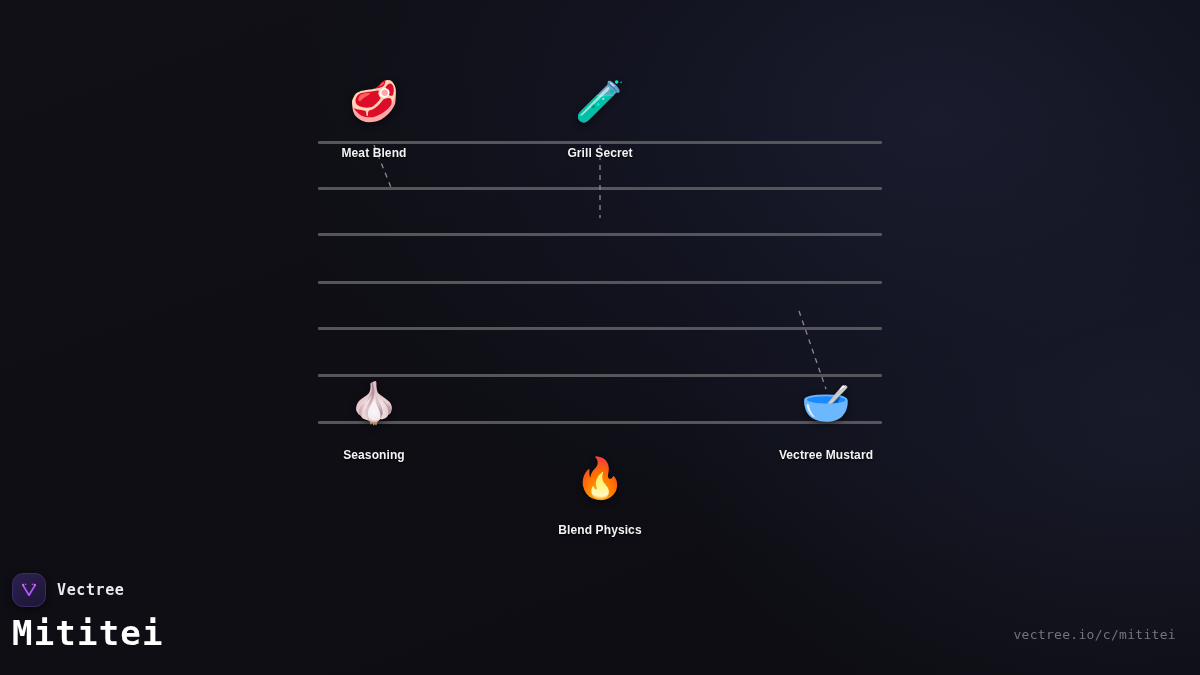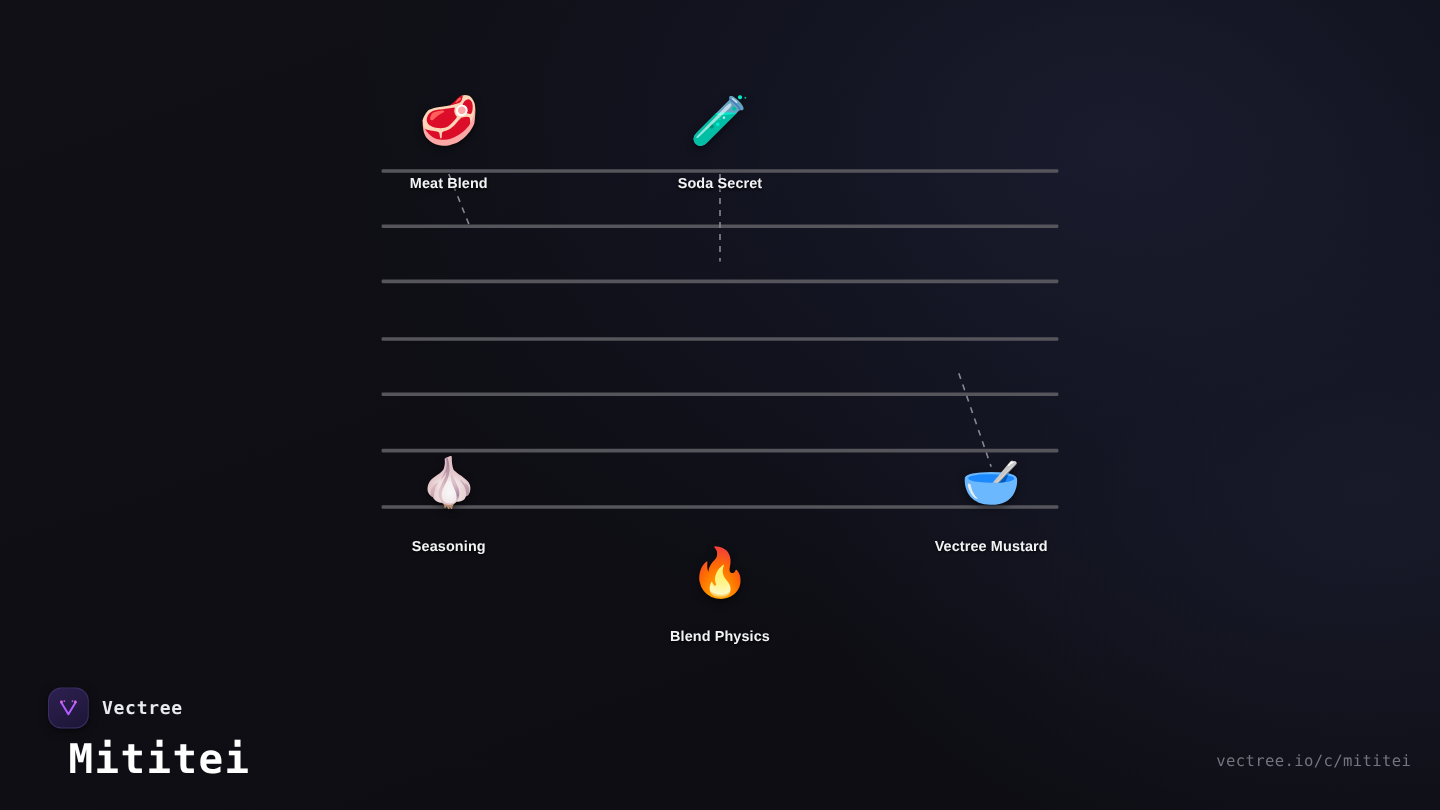--- a/index.html
+++ b/index.html
@@ -58,21 +58,21 @@
     font-size:12px;
     font-weight:bold;
     color:#f2f3f5;
     white-space:nowrap;
     text-shadow:0 1px 2px rgba(0,0,0,0.9);
     letter-spacing:0.1px;
   }
   
   #brand {
     position:absolute;
-    left:40px;
+    left:12px;
     bottom:22px;
     display:flex;
     flex-direction:column;
     gap:6px;
   }
   #brandrow {
     display:flex;
     align-items:center;
     gap:11px;
   }
@@ -93,21 +93,20 @@
     color:#e9eaee;
     letter-spacing:0.6px;
   }
   #title {
     font-family:"DejaVu Sans Mono","Liberation Mono",monospace;
     font-size:34px;
     font-weight:bold;
     color:#ffffff;
     letter-spacing:1.2px;
     line-height:40px;
-    margin-left:17px;
   }
   #url {
     position:absolute;
     right:24px;
     bottom:33px;
     font-family:"DejaVu Sans Mono","Liberation Mono",monospace;
     font-size:13px;
     color:#72757f;
     letter-spacing:0.3px;
   }
@@ -133,21 +132,21 @@
       <line id="conn2" stroke="#8a8a93" stroke-width="1.3" stroke-dasharray="5 5" x1="799" y1="311" x2="826" y2="389"></line>
     </svg>
 
     <div class="node" id="node0" style="left: 374px; top: 76px;">
       <span class="glyph">🥩</span>
       <span class="nlabel">Meat Blend</span>
     </div>
 
     <div class="node" id="node1" style="left: 600px; top: 76px;">
       <span class="glyph">🧪</span>
-      <span class="nlabel">Soda Secret</span>
+      <span class="nlabel">Grill Secret</span>
     </div>
 
     <div class="node" id="node2" style="left: 374px; top: 378px;">
       <span class="glyph">🧄</span>
       <span class="nlabel">Seasoning</span>
     </div>
 
     <div class="node" id="node3" style="left: 826px; top: 378px;">
       <span class="glyph">🥣</span>
       <span class="nlabel">Vectree Mustard</span>

